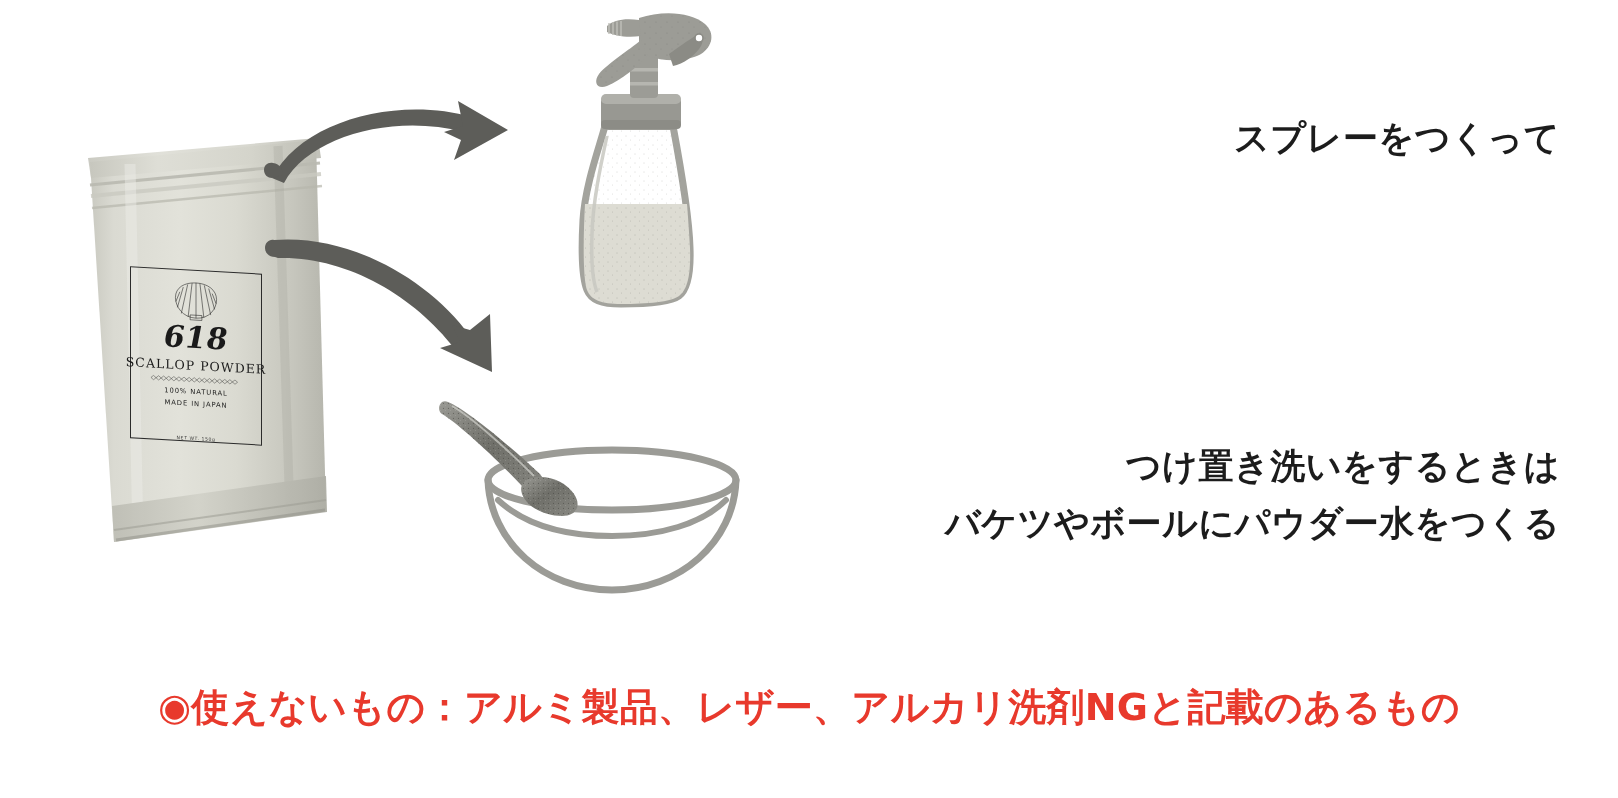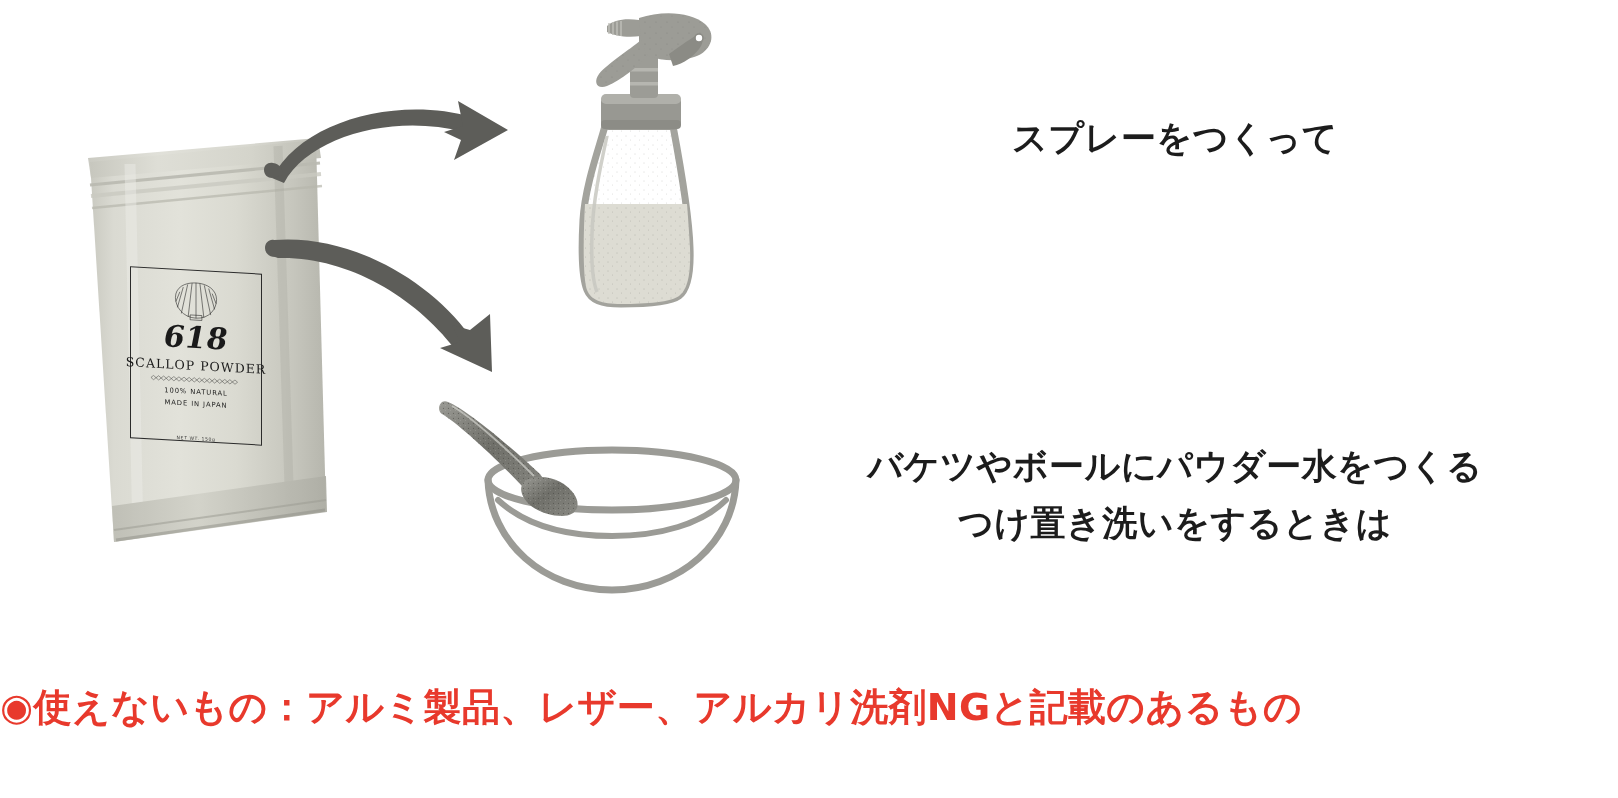--- a/index.html
+++ b/index.html
@@ -136,28 +136,28 @@
   #text-spray {
     left: 790px;
     top: 110px;
     width: 770px;
   }
   #text-soak {
     left: 790px;
     top: 438px;
     width: 770px;
   }
-  .jp-line { display: block; }
+  .jp-line { display: block; text-align: right; }
 
   #warning {
     position: absolute;
     left: 0;
     top: 683px;
     width: 1618px;
-    text-align: left;
+    text-align: center;
     color: #e8392c;
     font-family: "DejaVu Sans", "Liberation Sans", sans-serif;
     font-weight: 700;
     font-size: 38px;
     line-height: 1.3;
     letter-spacing: 0.3px;
     white-space: nowrap;
   }
 </style>
 </head>
@@ -348,19 +348,19 @@
              C132,134 114,124 110,112 C107,103 112,98 120,96 Z" fill="url(#spoonTex)"></path>
 
     <path d="M40,24 C58,34 94,66 122,94" stroke="#d2d2cc" stroke-width="2" fill="none" opacity="0.7"></path>
   </svg>
 
   <div class="jp-block" id="text-spray">
     <span class="jp-line">スプレーをつくって</span>
   </div>
 
   <div class="jp-block" id="text-soak">
+    <span class="jp-line">つけ置き洗いをするときは</span>
     <span class="jp-line">バケツやボールにパウダー水をつくる</span>
-    <span class="jp-line">つけ置き洗いをするときは</span>
   </div>
 
   <div id="warning">◉使えないもの：アルミ製品、レザー、アルカリ洗剤NGと記載のあるもの</div>
 
 </div>
 
 </body></html>

